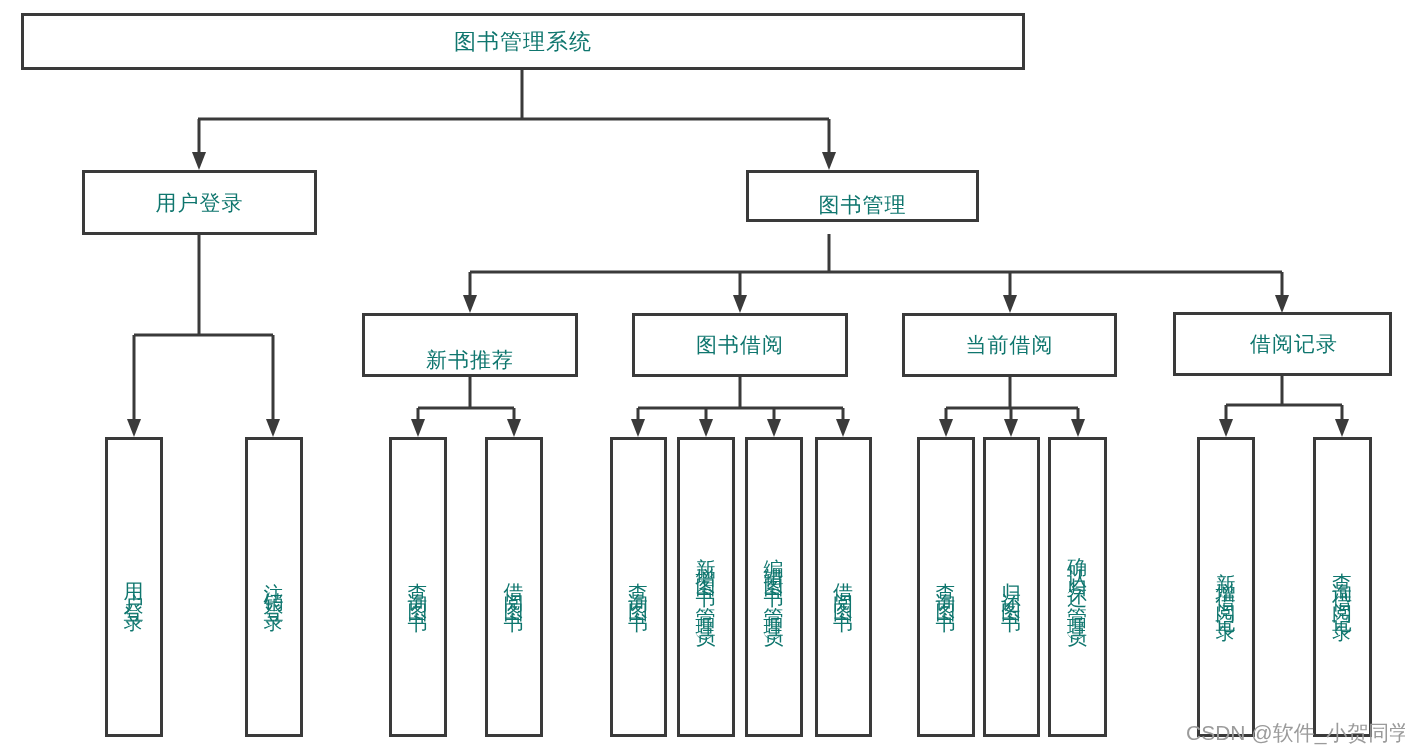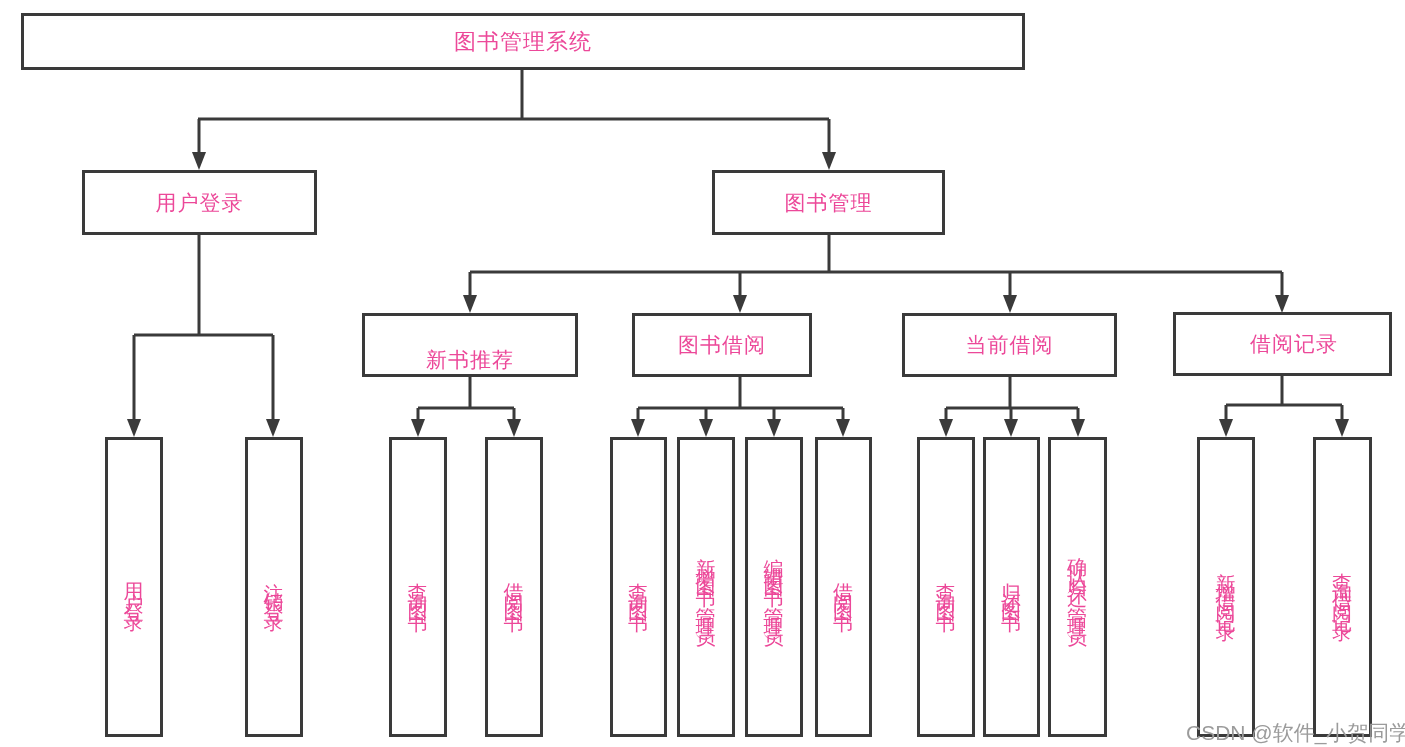--- a/index.html
+++ b/index.html
@@ -19,21 +19,21 @@
   }
   .node {
     position: absolute;
     box-sizing: border-box;
     border: 3px solid #3a3a3a;
     background: #ffffff;
     display: flex;
     align-items: center;
     justify-content: center;
     z-index: 1;
-    color: #ec4899;
+    color: #0f766e;
   }
   .hlabel {
     font-size: 21px;
     letter-spacing: 1px;
     white-space: nowrap;
   }
   .root .hlabel { font-size: 22px; }
   .vtext {
     writing-mode: vertical-rl;
     text-orientation: upright;
@@ -97,28 +97,28 @@
     </g>
   </svg>
 
   <div class="node root" style="left:21px; top:13px; width:1004px; height:57px;">
     <span class="hlabel">图书管理系统</span>
   </div>
 
   <div class="node" style="left:82px; top:170px; width:235px; height:65px;">
     <span class="hlabel">用户登录</span>
   </div>
-  <div class="node" style="left:712px; top:170px; width:233px; height:65px;">
+  <div class="node" style="left:746px; top:170px; width:233px; height:52px;align-items:flex-end;">
     <span class="hlabel">图书管理</span>
   </div>
 
   <div class="node" style="left:362px; top:313px; width:216px; height:64px;align-items:flex-end;">
     <span class="hlabel">新书推荐</span>
   </div>
-  <div class="node" style="left:632px; top:313px; width:180px; height:64px;">
+  <div class="node" style="left:632px; top:313px; width:216px; height:64px;">
     <span class="hlabel">图书借阅</span>
   </div>
   <div class="node" style="left:902px; top:313px; width:215px; height:64px;font-family:Liberation Serif, serif;">
     <span class="hlabel">当前借阅</span>
   </div>
   <div class="node" style="left:1173px; top:312px; width:219px; height:64px;padding-left:23px;">
     <span class="hlabel">借阅记录</span>
   </div>
 
   <div class="node" style="left:105px; top:437px; width:58px; height:300px;">

